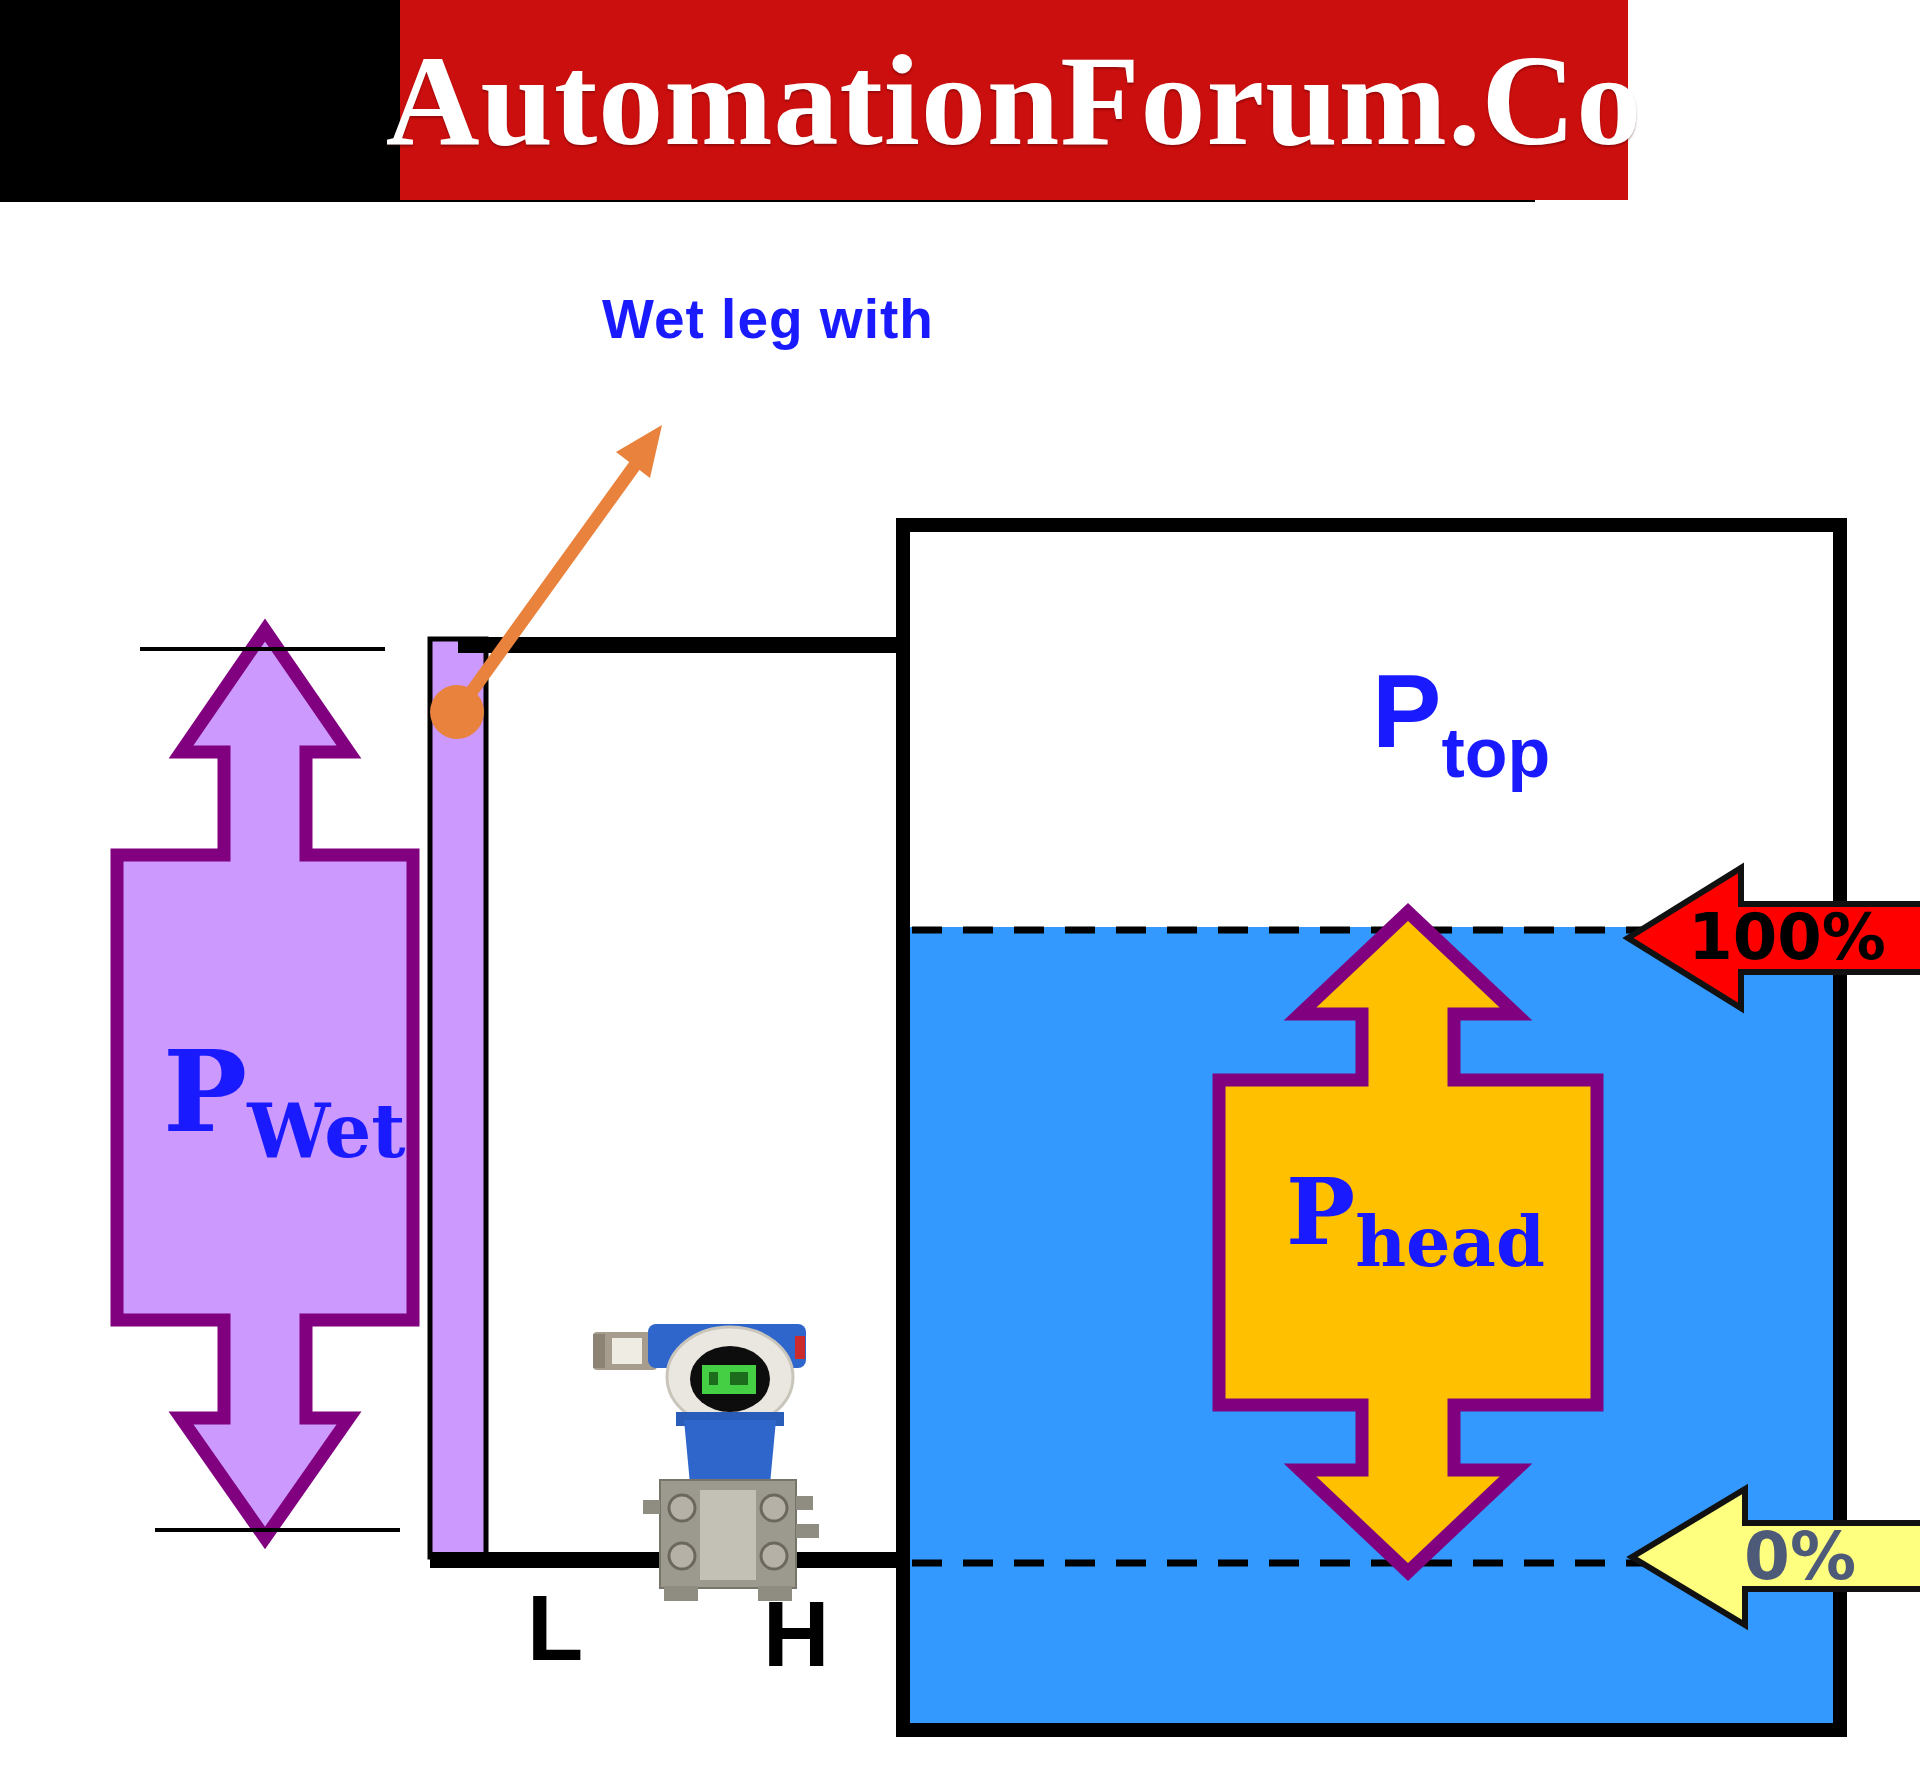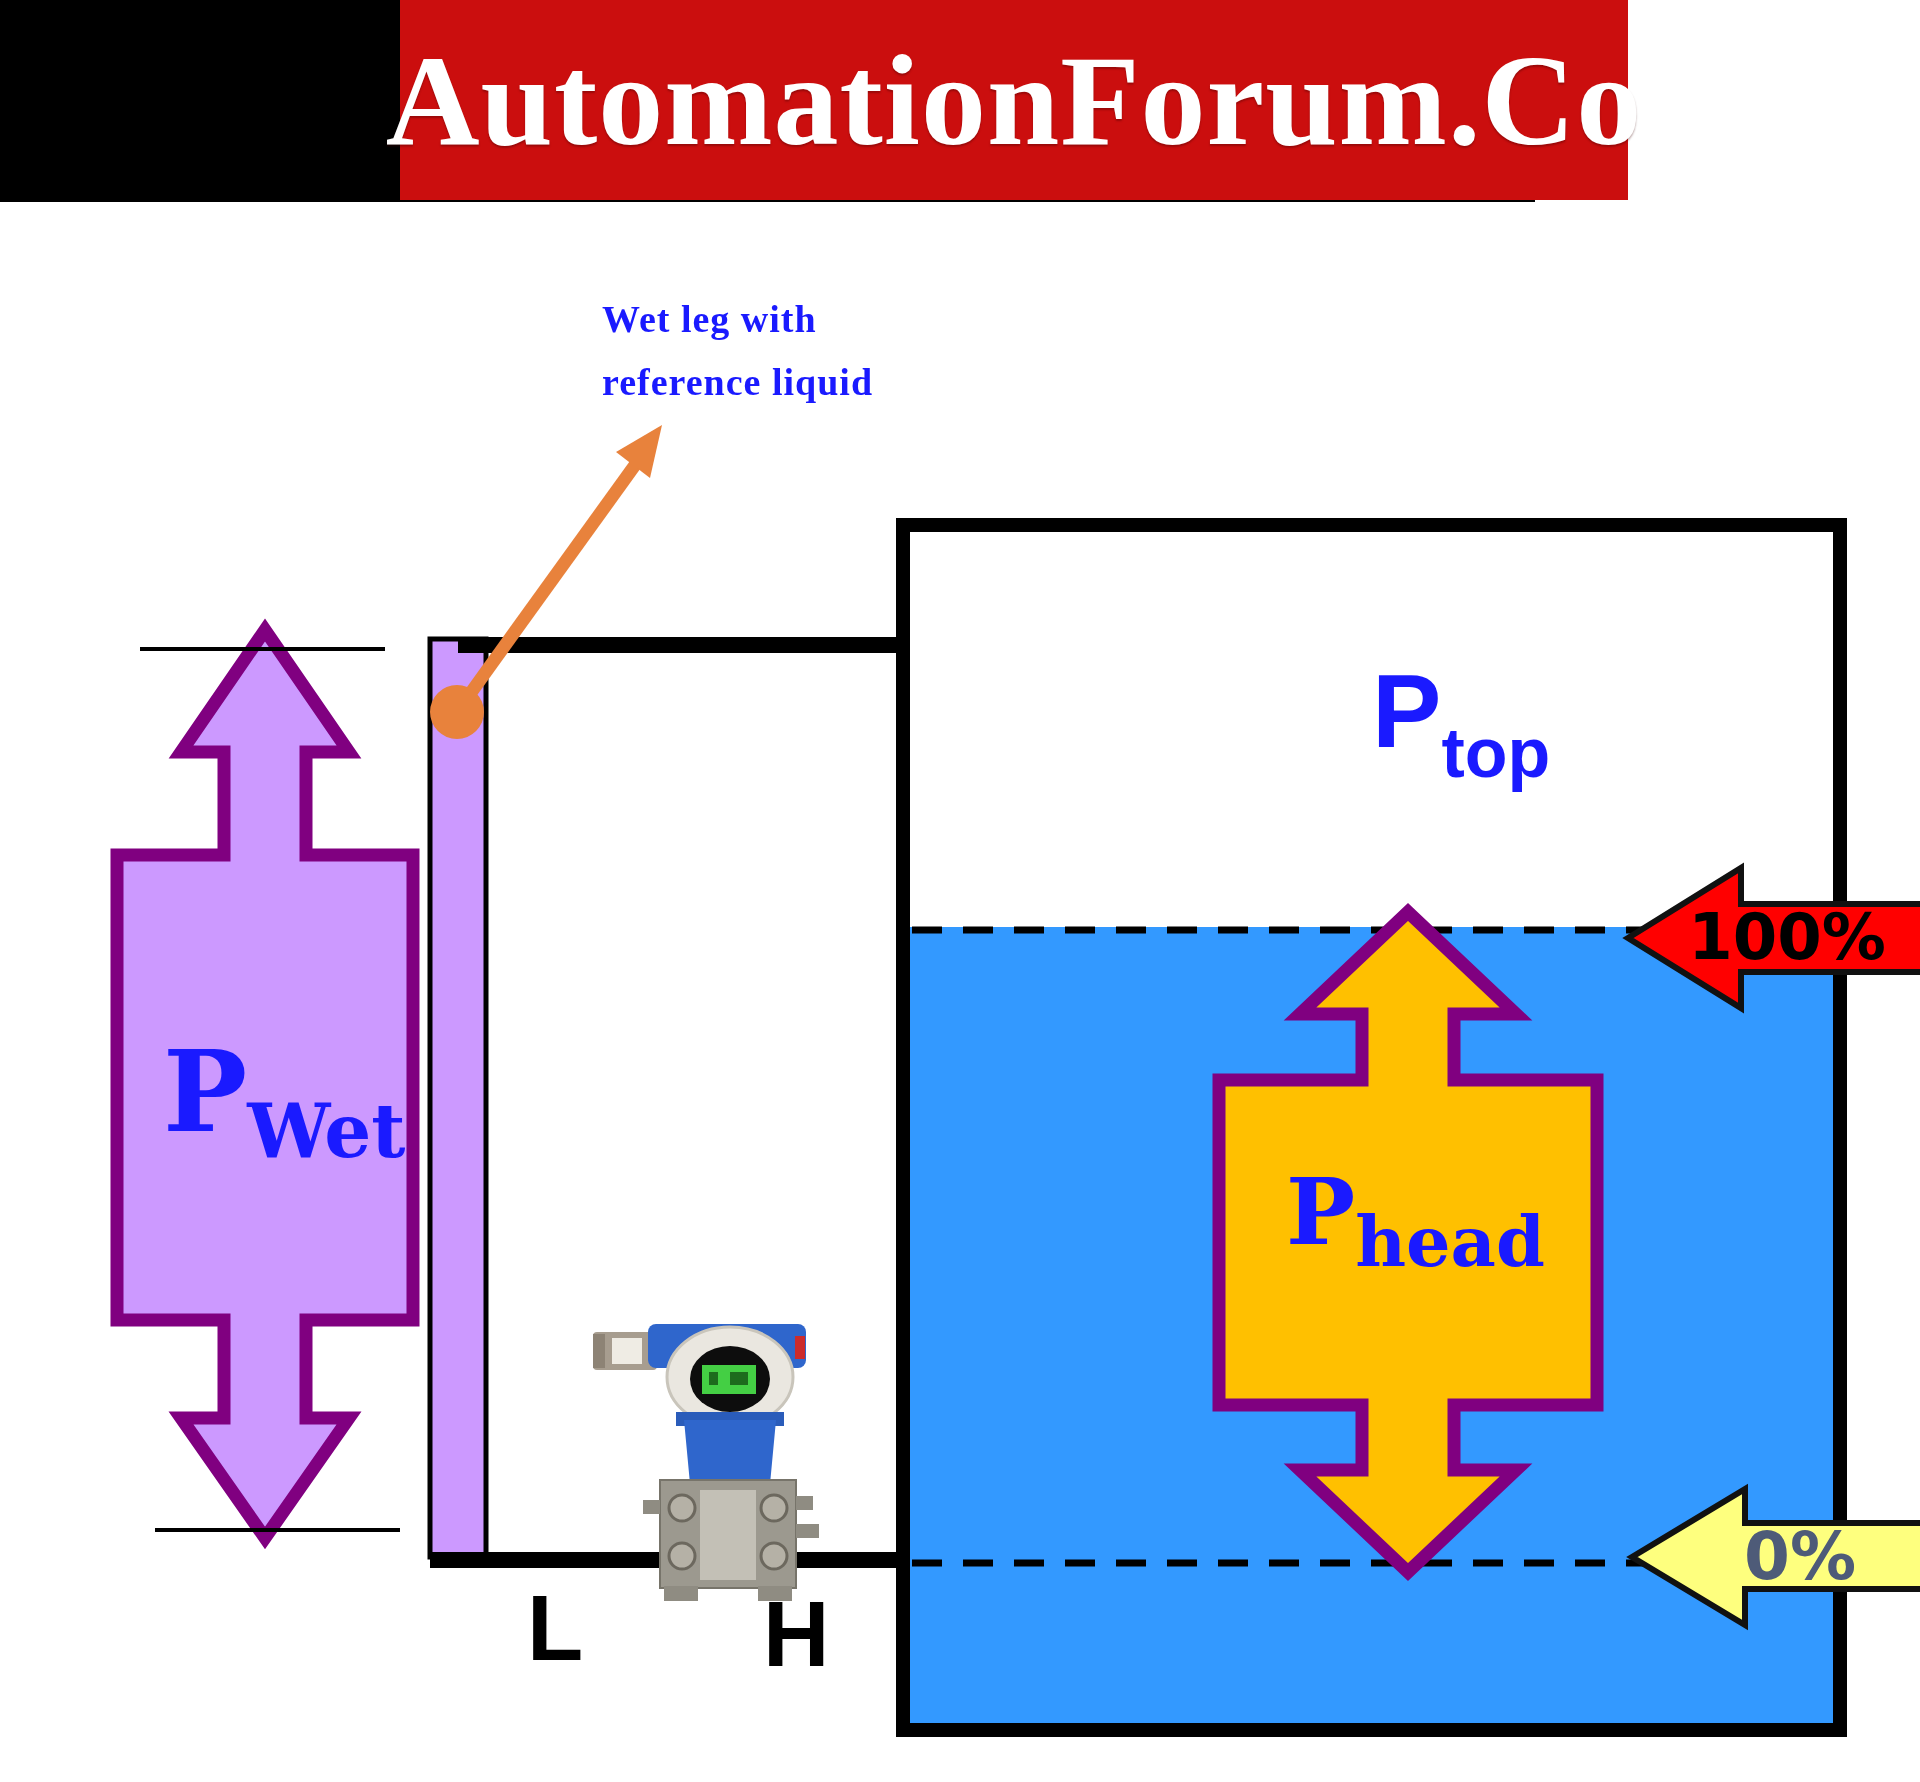--- a/index.html
+++ b/index.html
@@ -8,22 +8,22 @@
   
   .header-bar{position:absolute;left:0;top:0;width:1535px;height:202px;background:#000000;}
   .brand-banner{position:absolute;left:400px;top:0;width:1228px;height:200px;background:#cb0e0e;
                 display:flex;align-items:center;justify-content:center;}
   .site-title{color:#ffffff;font-family:"Liberation Serif",serif;font-weight:700;
               font-size:130px;letter-spacing:1px;white-space:nowrap;text-shadow:0 2px 2px rgba(60,0,0,.35);}
   
   .diagram{position:absolute;left:0;top:0;width:1920px;height:1782px;}
   
   .olabel{position:absolute;white-space:nowrap;}
-  .annotation{left:602px;top:288px;color:#1a1aff;font-family:Liberation Serif, serif;
-              font-weight:700;font-size:38px;line-height:63px;letter-spacing:1px;}
+  .annotation{left:602px;top:288px;color:#1a1aff;font-family:Liberation Sans, sans-serif;
+              font-weight:700;font-size:55px;line-height:63px;letter-spacing:1px;}
   .plabel{color:#1a1aff;font-family:"DejaVu Serif",serif;font-weight:700;}
   .plabel .sub{display:inline-block;}
   .p-wet{left:163px;top:1026px;font-size:112px;}
   .p-wet .sub{font-size:74px;transform:translateY(26px);}
   .p-top{left:1372px;top:652px;font-size:104px;font-family:"Liberation Sans","DejaVu Sans",sans-serif;}
   .p-top .sub{font-size:70px;transform:translateY(30px);font-family:"Liberation Sans","DejaVu Sans",sans-serif;}
   .p-head{left:1286px;top:1158px;font-size:92px;}
   .p-head .sub{font-size:70px;transform:translateY(22px);}
   .pct{font-family:"DejaVu Sans",sans-serif;font-weight:700;}
   .pct-100{left:1662px;top:900px;width:250px;text-align:center;font-size:64px;color:#000000;}
@@ -95,21 +95,20 @@
       <circle cx="682" cy="1556" r="13" fill="#b5b1a6" stroke="#6c685e" stroke-width="3"></circle>
       <circle cx="774" cy="1508" r="13" fill="#b5b1a6" stroke="#6c685e" stroke-width="3"></circle>
       <circle cx="774" cy="1556" r="13" fill="#b5b1a6" stroke="#6c685e" stroke-width="3"></circle>
       <rect x="664" y="1586" width="34" height="15" fill="#8f8c82"></rect>
       <rect x="758" y="1586" width="34" height="15" fill="#8f8c82"></rect>
     </g>
   </svg>
 
   <div class="olabel annotation">
     <div>Wet leg with</div>
-    <div>reference liquid</div>
   </div>
 
   <div class="olabel plabel p-top"><span>P</span><span class="sub">top</span></div>
 
   <div class="olabel plabel p-wet"><span>P</span><span class="sub">Wet</span></div>
 
   <div class="olabel plabel p-head"><span>P</span><span class="sub">head</span></div>
 
   <div class="olabel pct pct-100">100%</div>
   <div class="olabel pct pct-0">0%</div>

